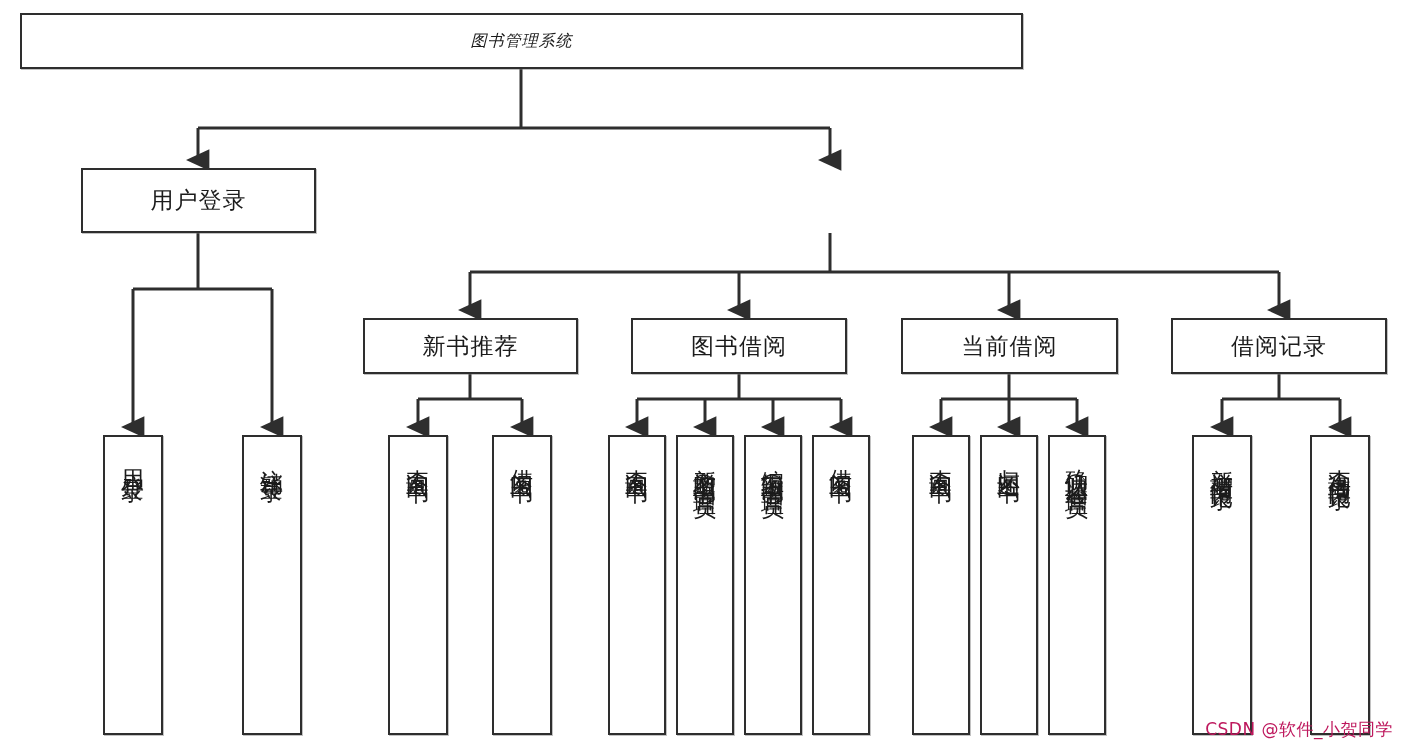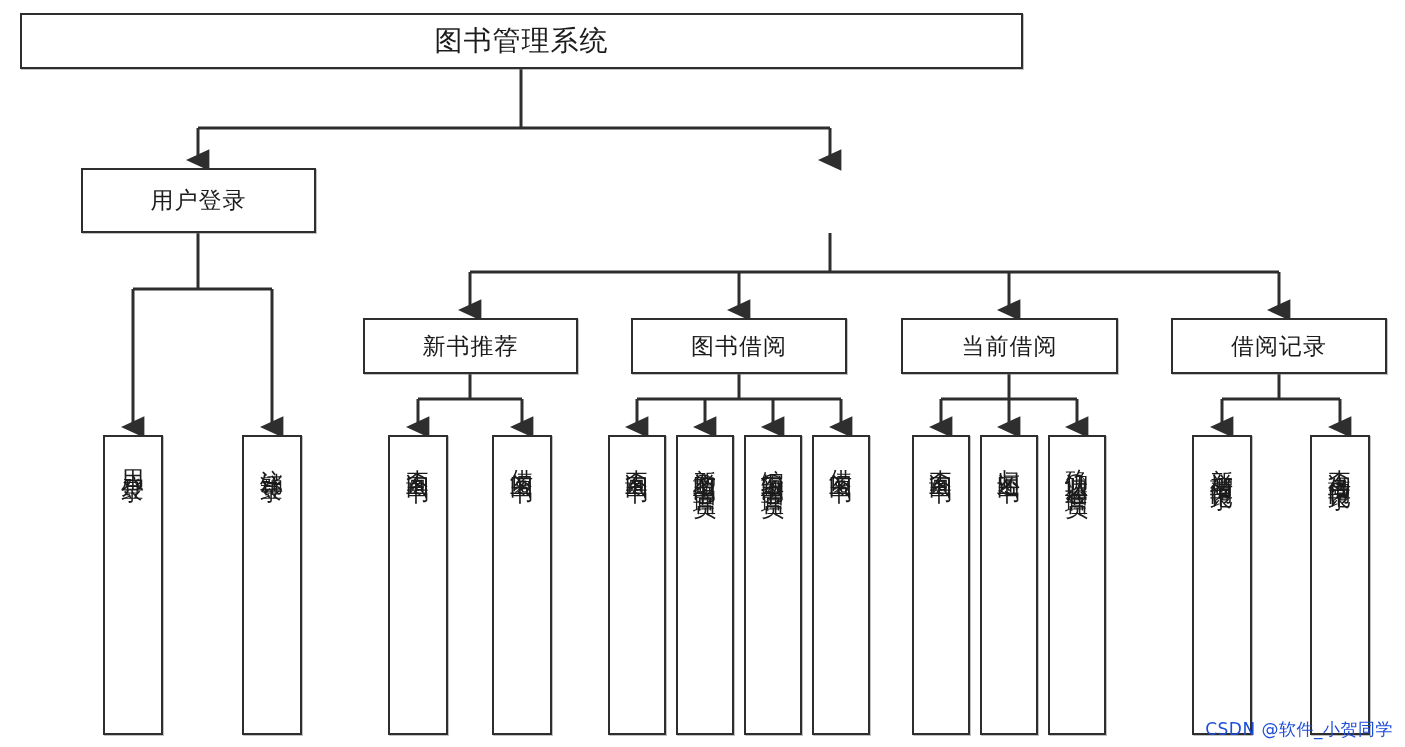--- a/index.html
+++ b/index.html
@@ -49,28 +49,29 @@
     justify-content: center;
     padding-top: 14px;
   }
   .node.vertical .label {
     writing-mode: vertical-rl;
     text-orientation: upright;
     font-size: 23px;
     letter-spacing: 4px;
   }
   .node.root .label {
-    font-size: 28px;
+    font-size: 16px;
+    font-style: italic;
   }
   #watermark {
     position: absolute;
     right: 12px;
     bottom: 6px;
     font-size: 17px;
-    color: #1d4ed8;
+    color: #be185d;
     letter-spacing: 0.5px;
     white-space: nowrap;
     pointer-events: none;
   }
 </style>
 </head>
 <body>
 
 <div id="diagram-root">
 

